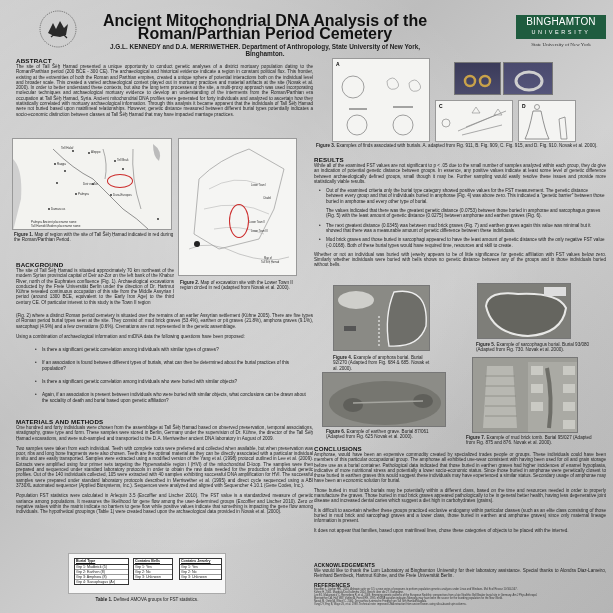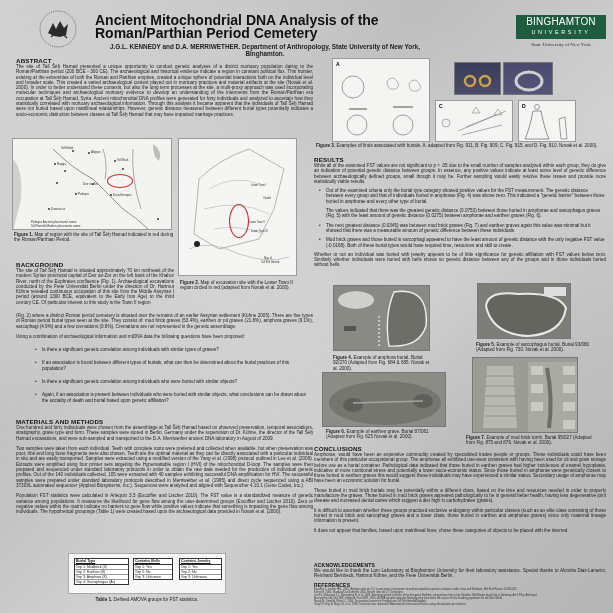--- a/index.html
+++ b/index.html
@@ -14,22 +14,22 @@
     position: relative;
   }
   .poster { position: absolute; inset: 0; }
 
   
   .logo-left {
     position: absolute; left: 38px; top: 9px; width: 40px; height: 40px;
     border-radius: 50%; display: flex; align-items: center; justify-content: center;
   }
   .title {
-    position: absolute; left: 95px; top: 14px; width: 340px; text-align: left;
-    font-weight: bold; font-size: 14px; line-height: 13px; color: #111;
+    position: absolute; left: 95px; top: 14px; width: 340px; text-align: center;
+    font-weight: bold; font-size: 16px; line-height: 13px; color: #111;
   }
   .authors {
     position: absolute; left: 95px; top: 43px; width: 340px; text-align: center;
     font-size: 6.4px; font-weight: bold; color: #222;
   }
   .bu-logo {
     position: absolute; left: 516px; top: 15px; width: 90px; height: 24px;
     background: #1f5c3f; color: #fff; text-align: center;
     font-family: Liberation Sans, sans-serif;
   }

